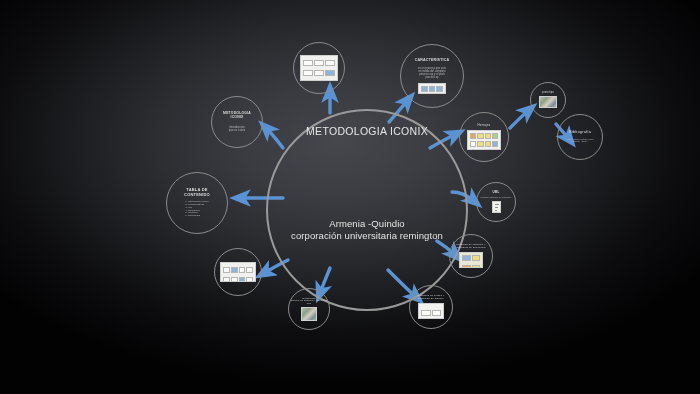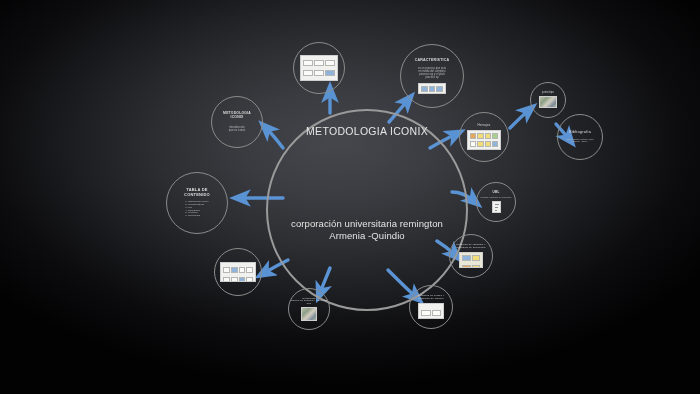--- a/index.html
+++ b/index.html
@@ -113,22 +113,22 @@
 
       <path d="M556,124 C561,130 565,134 569,139"></path>
 
       <path d="M510,128 C518,120 523,115 529,110"></path>
     </g>
   </svg>
 
   <div class="hub">
     <div class="hub-title">METODOLOGIA ICONIX</div>
     <div class="hub-org">
+      <div>Armenia -Quindio</div>
       <div>corporación universitaria remington</div>
-      <div>Armenia -Quindio</div>
     </div>
   </div>
 
   <div class="node" style="left:211px;top:96px;width:52px;height:52px;">
     <div class="node-title" style="font-size:3.4px;">METODOLOGIA<br>ICONIX</div>
     <div class="node-body" style="font-size:2.8px;margin-top:6px;">introduccion<br>que es iconix</div>
   </div>
 
   <div class="node" style="left:293px;top:42px;width:52px;height:52px;">
     <div class="thumb" style="width:38px;height:26px;">

